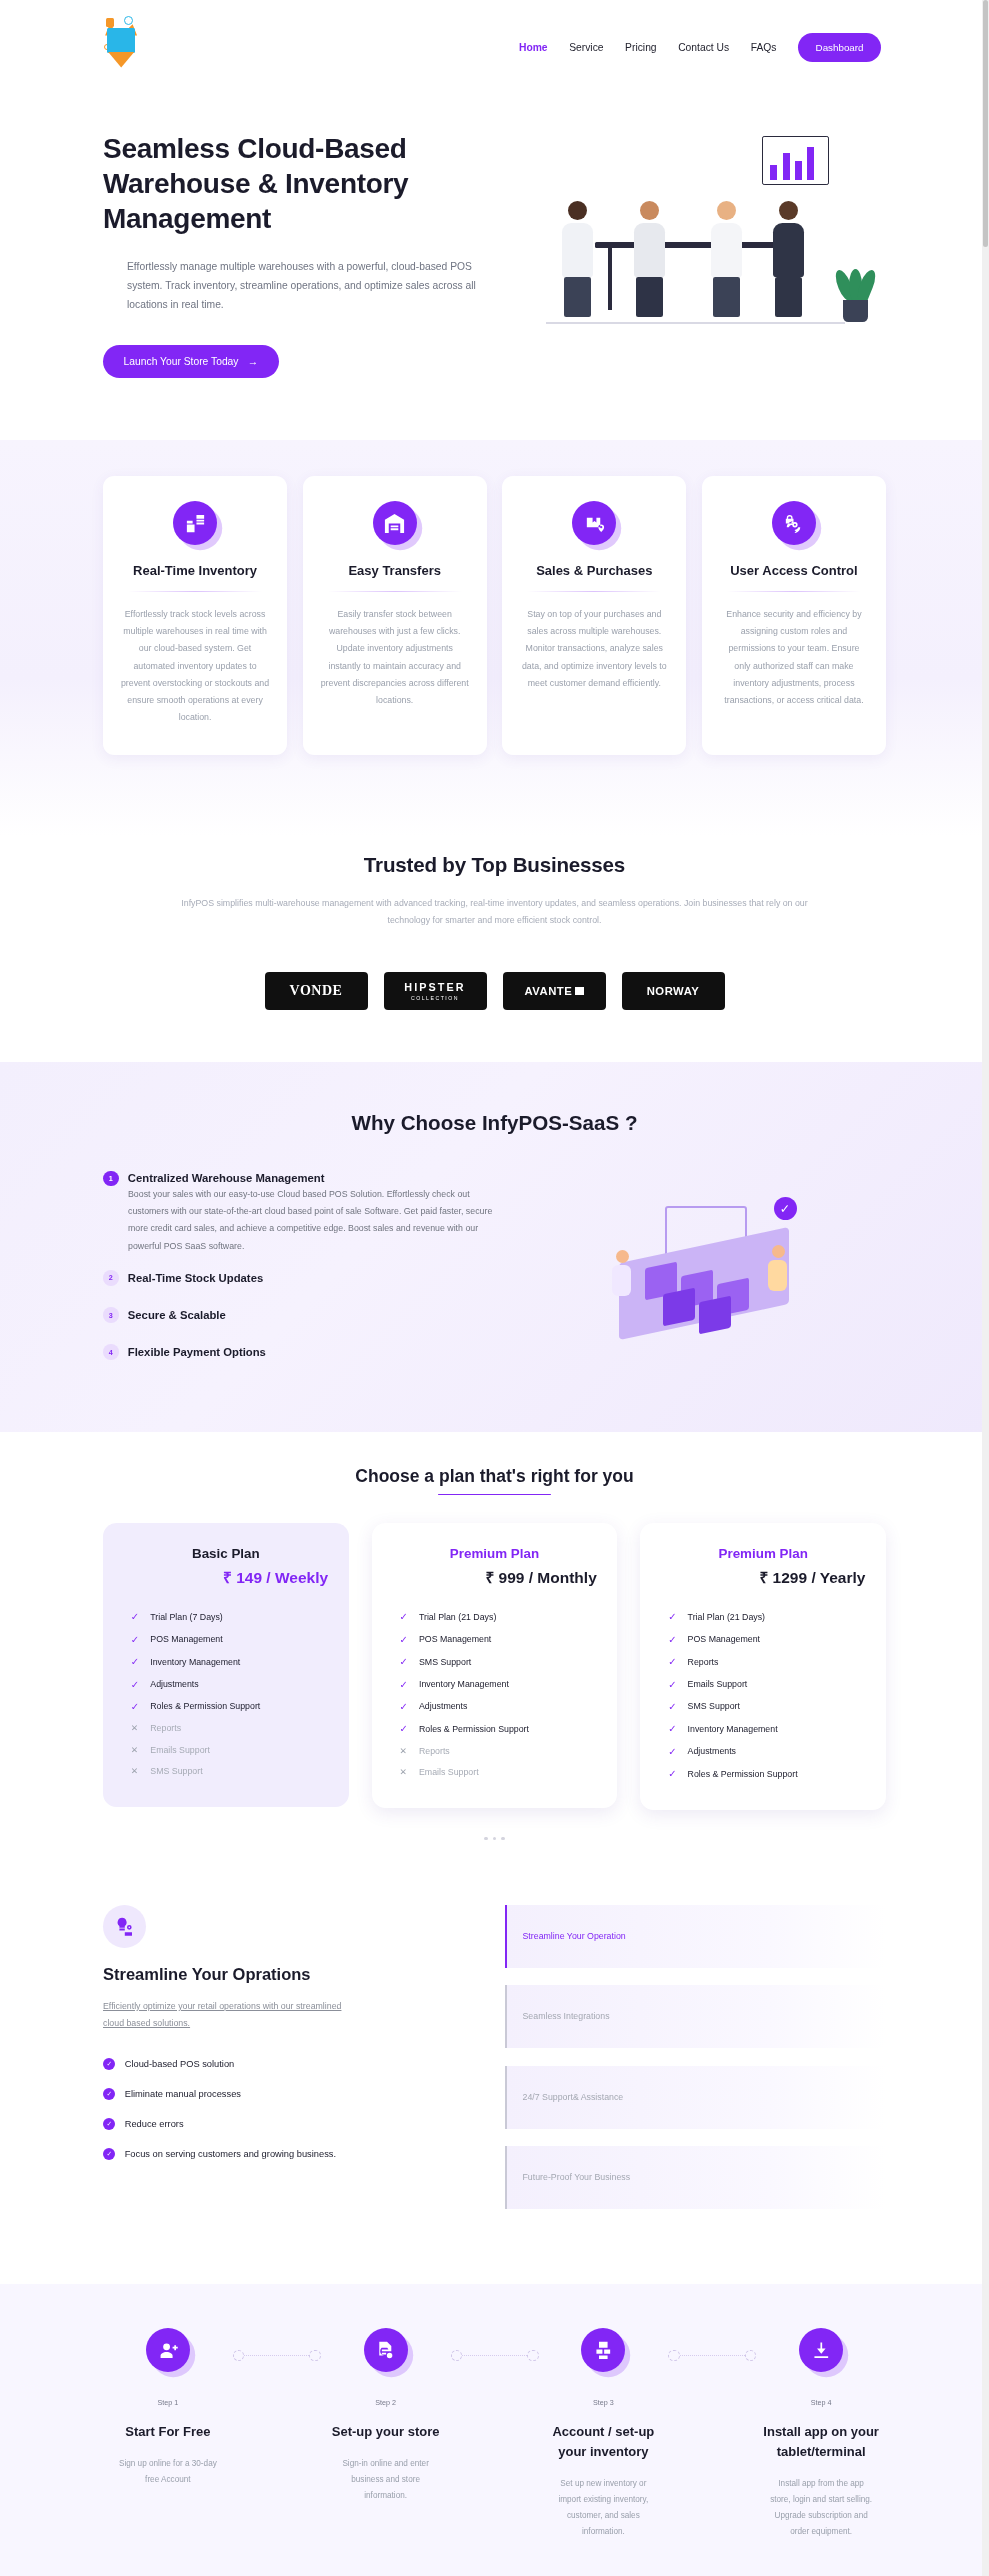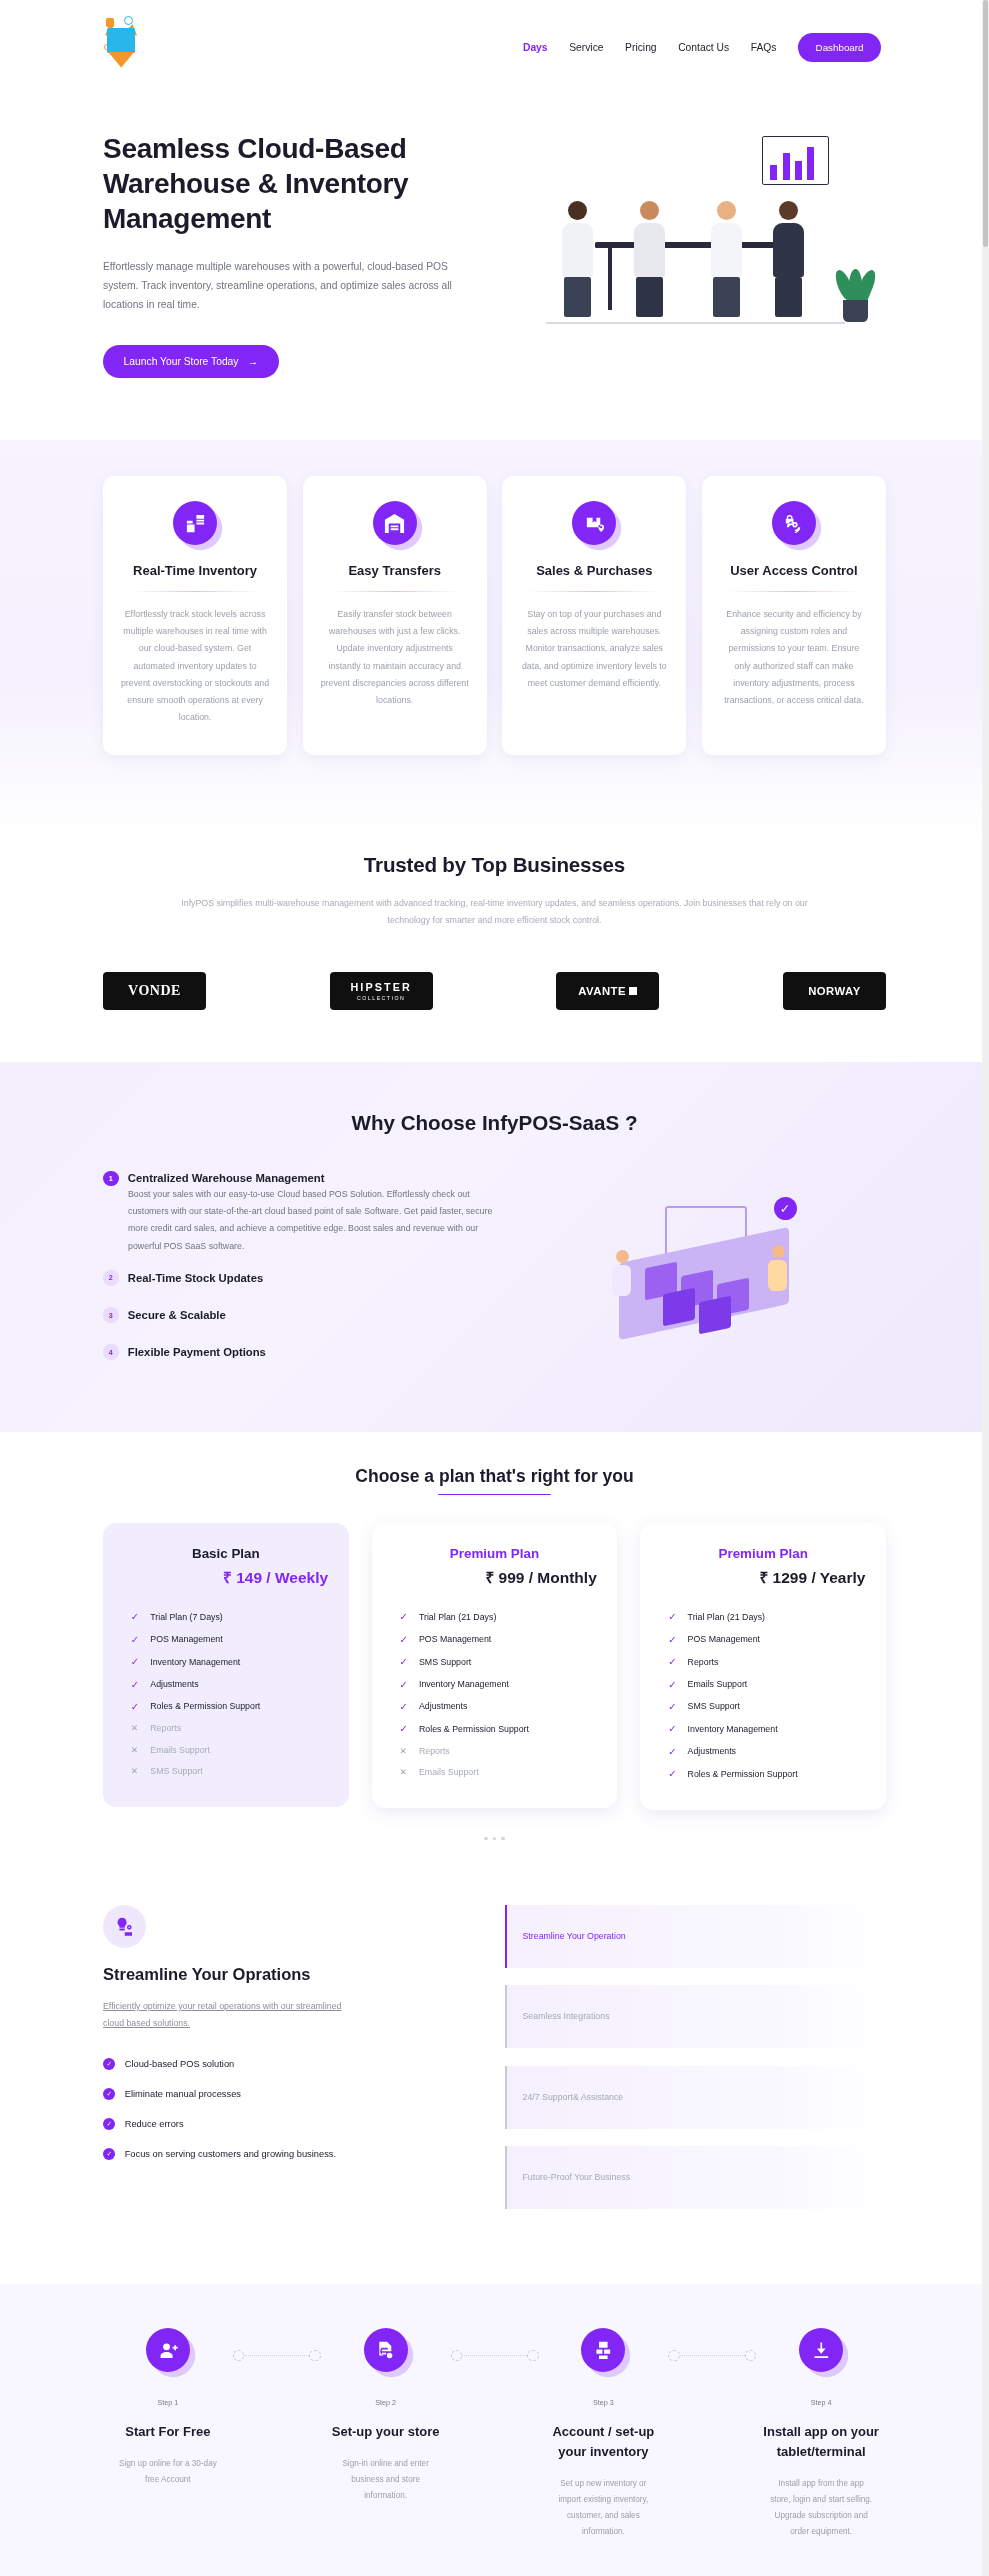--- a/index.html
+++ b/index.html
@@ -33,21 +33,21 @@
   .nav-link.active { color: #8226f5; font-weight: 600; }
   .btn-dash {
     background: #8226f5; color: #fff; border: none; border-radius: 20.6px;
     padding: 8.8px 17.5px; font-size: 9.8px; font-family: inherit; cursor: pointer; white-space: nowrap;
   }
 
   
   .hero { display: flex; padding: 20.6px 103px 62px; align-items: flex-start; background: #fff; }
   .hero-left { width: 402px; padding-top: 15.5px; }
   .hero-h1 { font-size: 28px; line-height: 1.25; font-weight: 700; letter-spacing: -0.3px; }
-  .hero-p { margin-top: 20.6px; font-size: 10.3px; line-height: 1.85; color: #6f7482; max-width: 361px; }
+  .hero-p { margin-top: 20.6px; font-size: 10.3px; line-height: 1.85; color: #6f7482; max-width: 361px; margin-left: 24px; }
   .btn-launch {
     margin-top: 31px; display: inline-flex; align-items: center; gap: 9.3px;
     background: #8226f5; color: #fff; border: none; border-radius: 20.6px;
     padding: 11.3px 20.6px; font-size: 10.3px; font-family: inherit; cursor: pointer;
   }
   .hero-right { flex: 1; display: flex; justify-content: center; align-items: center; padding-top: 15.5px; }
 
   
   .scene { width: 381px; height: 206px; position: relative; }
   .scene .wallchart { position: absolute; right: 57px; top: 5.2px; width: 67px; height: 49px; background: #fff; border: 1.5px solid #2a2a3d; border-radius: 2.1px; }
@@ -82,21 +82,21 @@
   }
   .f-ico svg { width: 23px; height: 23px; fill: #fff; }
   .f-title { margin-top: 17.5px; font-size: 13px; font-weight: 700; }
   .f-rule { margin: 13.4px auto 0; height: 0.5px; width: 90%; background: linear-gradient(90deg,rgba(130,38,245,0),rgba(130,38,245,.28),rgba(130,38,245,0)); }
   .f-desc { margin-top: 14.4px; font-size: 8.8px; line-height: 1.95; color: #9aa0ac; }
 
   
   .trusted { background: #fff; padding: 15.5px 103px 52px; text-align: center; }
   .sec-title { font-size: 20.6px; font-weight: 700; letter-spacing: -0.2px; }
   .trusted-sub { margin: 18.5px auto 0; max-width: 670px; font-size: 8.8px; line-height: 1.9; color: #a7acb8; }
-  .brands { margin-top: 43px; display: flex; justify-content: space-between; gap: 16px; }
+  .brands { margin-top: 43px; display: flex; justify-content: center; gap: 16px; }
   .brand {
     width: 103px; height: 38px; background: #101010; border-radius: 4.1px;
     display: flex; flex-direction: column; align-items: center; justify-content: center;
     color: #fff;
   }
   .brand .b1 { font-family: "Liberation Serif", serif; font-size: 14px; letter-spacing: 0.5px; font-weight: 700; }
   .brand .b2 { font-size: 10.8px; font-weight: 700; letter-spacing: 2.1px; }
   .brand .b2s { font-size: 5.2px; letter-spacing: 1.5px; margin-top: 2.1px; }
   .brand .b3 { font-size: 11.3px; font-weight: 600; letter-spacing: 0.5px; display: flex; align-items: center; gap: 3.1px; }
   .brand .b3 span.sq { width: 8.2px; height: 8.2px; background: #fff; display: inline-block; }
@@ -203,21 +203,21 @@
   <header class="nav">
     <div class="logo-mark">
       <span class="dot1"></span>
         <span class="dot2"></span>
         <span class="dot3"></span>
       <span class="awn"></span>
         <span class="shop"></span>
         <span class="base"></span>
     </div>
     <nav class="nav-right">
-      <a class="nav-link active" href="#">Days</a>
+      <a class="nav-link active" href="#">Home</a>
       <a class="nav-link" href="#">Service</a>
       <a class="nav-link" href="#">Pricing</a>
       <a class="nav-link" href="#">Contact Us</a>
       <a class="nav-link" href="#">FAQs</a>
       <button class="btn-dash">Dashboard</button>
     </nav>
   </header>
 
   <section class="hero">
     <div class="hero-left">

